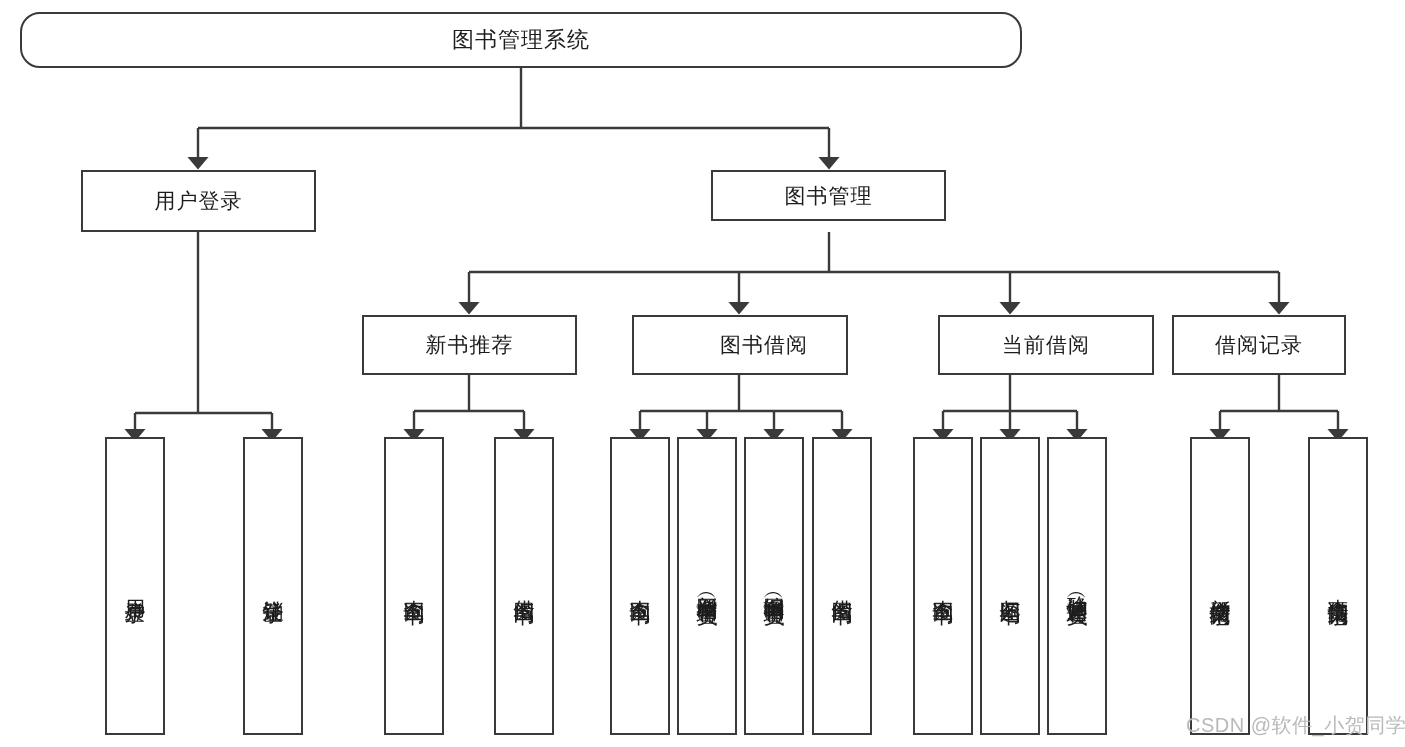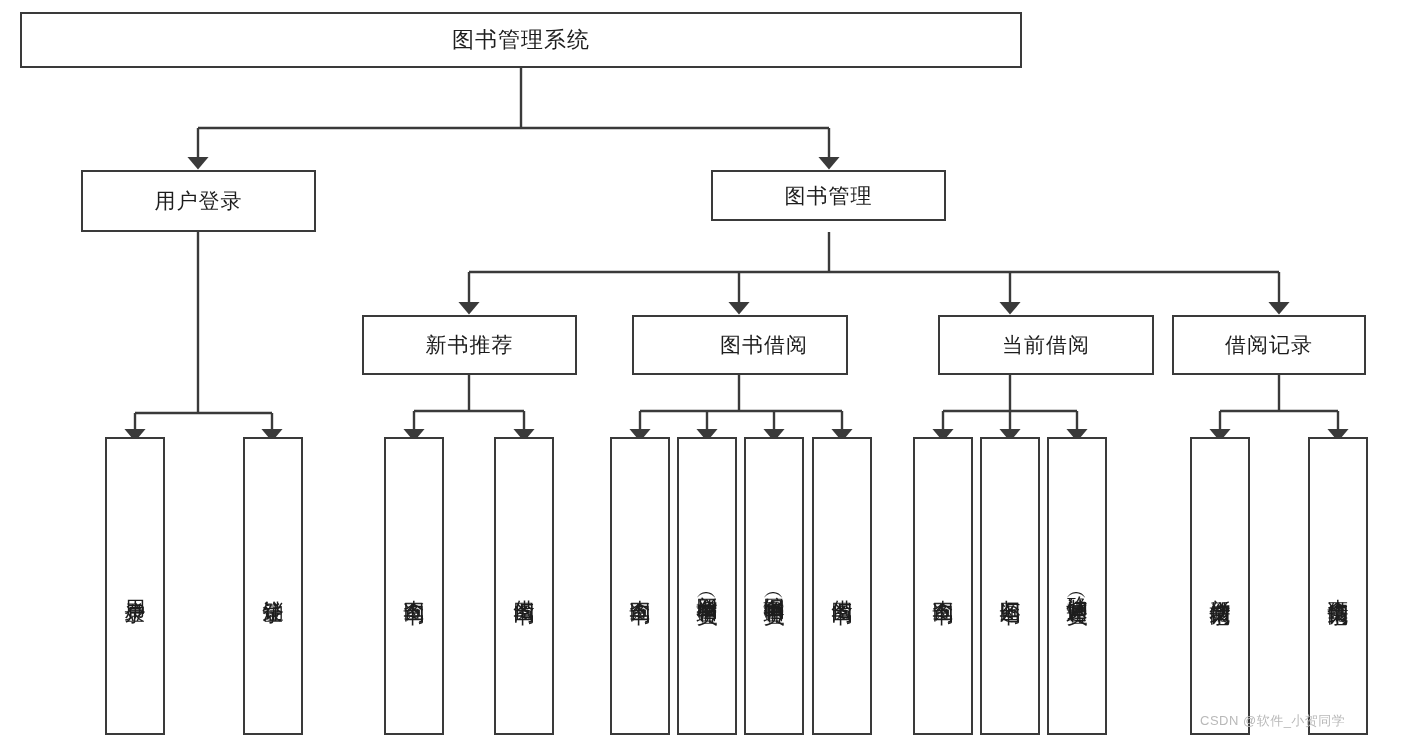--- a/index.html
+++ b/index.html
@@ -56,26 +56,25 @@
   .node.v .vtext {
     writing-mode: vertical-rl;
     text-orientation: upright;
     display: block;
     text-align: center;
   }
   .watermark {
     position: absolute;
     left: 1186px;
     top: 712px;
-    font-size: 13px;
+    font-size: 20px;
     color: #b9b9b9;
     white-space: nowrap;
     z-index: 3;
     letter-spacing: 0.5px;
-    margin-left: 14px;
   }
 </style>
 </head>
 <body>
 
 <div id="canvas">
 
   <svg id="wires" viewBox="0 0 1405 747" xmlns="http://www.w3.org/2000/svg">
     <defs>
       <marker id="arw" markerWidth="11" markerHeight="11" refX="1.2" refY="5" orient="auto" markerUnits="strokeWidth">
@@ -120,41 +119,41 @@
       <path d="M1010,411 L1010,432" marker-end="url(#arw)"></path>
       <path d="M1077,411 L1077,432" marker-end="url(#arw)"></path>
 
       <path d="M1279,375 L1279,411"></path>
       <path d="M1220,411 L1338,411"></path>
       <path d="M1220,411 L1220,432" marker-end="url(#arw)"></path>
       <path d="M1338,411 L1338,432" marker-end="url(#arw)"></path>
     </g>
   </svg>
 
-  <div class="node h root" style="left:20px; top:12px; width:1002px; height:56px;">
+  <div class="node h root" style="left:20px; top:12px; width:1002px; height:56px;border-radius:20px;">
     <span>图书管理系统</span>
   </div>
 
   <div class="node h" style="left:81px; top:170px; width:235px; height:62px;">
     <span>用户登录</span>
   </div>
   <div class="node h" style="left:711px; top:170px; width:235px; height:51px;">
     <span>图书管理</span>
   </div>
 
   <div class="node h" style="left:362px; top:315px; width:215px; height:60px;">
     <span>新书推荐</span>
   </div>
   <div class="node h" style="left:632px; top:315px; width:216px; height:60px;padding-left:48px;">
     <span>图书借阅</span>
   </div>
   <div class="node h" style="left:902px; top:315px; width:216px; height:60px;margin-left:36px;">
     <span>当前借阅</span>
   </div>
-  <div class="node h" style="left:1172px; top:315px; width:194px; height:60px;">
+  <div class="node h" style="left:1172px; top:315px; width:174px; height:60px;">
     <span>借阅记录</span>
   </div>
 
   <div class="node v" style="left:105px; top:437px; width:60px; height:298px;">
     <span class="vtext">用户登录</span>
   </div>
   <div class="node v" style="left:243px; top:437px; width:60px; height:298px;">
     <span class="vtext">注销登录</span>
   </div>
 

